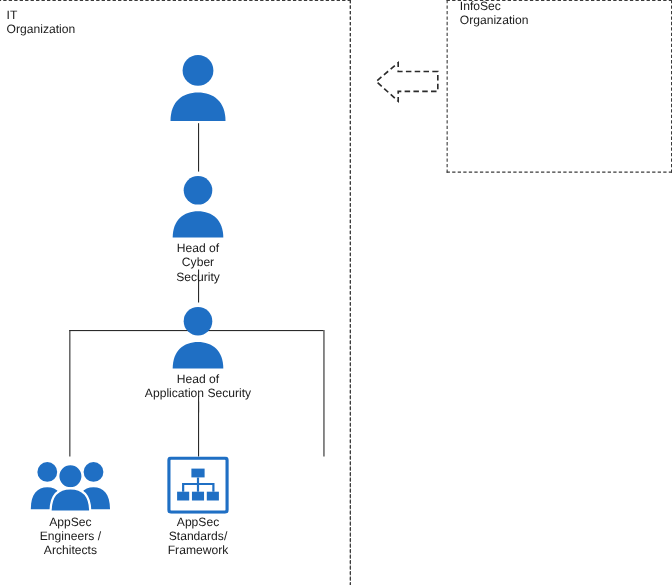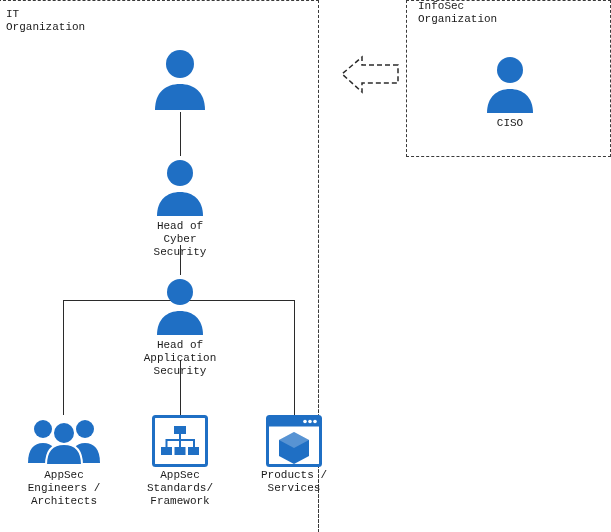--- a/index.html
+++ b/index.html
@@ -9,21 +9,20 @@
   }
   body {
     font-family: "Liberation Sans", sans-serif;
   }
   #canvas {
     position: relative;
     width: 611px;
     height: 532px;
     background: #ffffff;
     overflow: hidden;
-    font-family: Liberation Mono, monospace;
   }
   .dashed-box {
     position: absolute;
     border: 1px dashed #3b3b3b;
     box-sizing: border-box;
   }
   .box-label {
     position: absolute;
     font-size: 11px;
     color: #1a1a1a;
@@ -124,41 +123,21 @@
       <rect x="9" y="32" width="11" height="8" fill="#1F6FC4"></rect>
       <rect x="22.5" y="32" width="11" height="8" fill="#1F6FC4"></rect>
       <rect x="36" y="32" width="11" height="8" fill="#1F6FC4"></rect>
       <path d="M28 19 L28 25 M14.5 32 L14.5 25 L42 25 L42 32 M28 25 L28 32" stroke="#1F6FC4" stroke-width="2" fill="none"></path>
     </svg>
     <div class="caption">AppSec
 Standards/
 Framework</div>
   </div>
 
-  <div class="node" style="left:247px; top:415px; width:94px;">
-    <svg width="56" height="52" viewBox="0 0 56 52" style="margin:0 auto;">
-      <rect x="1.5" y="1.5" width="53" height="49" rx="2" fill="#ffffff" stroke="#1F6FC4" stroke-width="3"></rect>
-      <rect x="1.5" y="1.5" width="53" height="10" fill="#1F6FC4"></rect>
-      <circle cx="44" cy="6.5" r="1.8" fill="#ffffff"></circle>
-      <circle cx="49" cy="6.5" r="1.8" fill="#ffffff"></circle>
-      <circle cx="39" cy="6.5" r="1.8" fill="#ffffff"></circle>
-      <path d="M28 17 L43 25 L43 41 L28 49 L13 41 L13 25 Z" fill="#1F6FC4"></path>
-      <path d="M28 17 L43 25 L28 33 L13 25 Z" fill="#ffffff" opacity="0.25"></path>
-    </svg>
-    <div class="caption">Products /
-Services</div>
-  </div>
 
-  <div class="node" style="left:475px; top:55px; width:70px;">
-    <svg width="70" height="60" viewBox="0 0 70 60">
-      <circle cx="35" cy="15" r="13" fill="#1F6FC4"></circle>
-      <path d="M12 58 C12 42 22 34 35 34 C48 34 58 42 58 58 Z" fill="#1F6FC4"></path>
-    </svg>
-    <div class="caption">CISO</div>
-  </div>
 
   <div style="position:absolute; left:340px; top:55px;">
     <svg width="60" height="40" viewBox="0 0 60 40">
       <path d="M58 10 L22 10 L22 2 L2 19 L22 37 L22 28 L58 28 Z" fill="none" stroke="#2b2b2b" stroke-width="1.5" stroke-dasharray="5,3"></path>
     </svg>
   </div>
 
 </div>
 
 </body></html>

